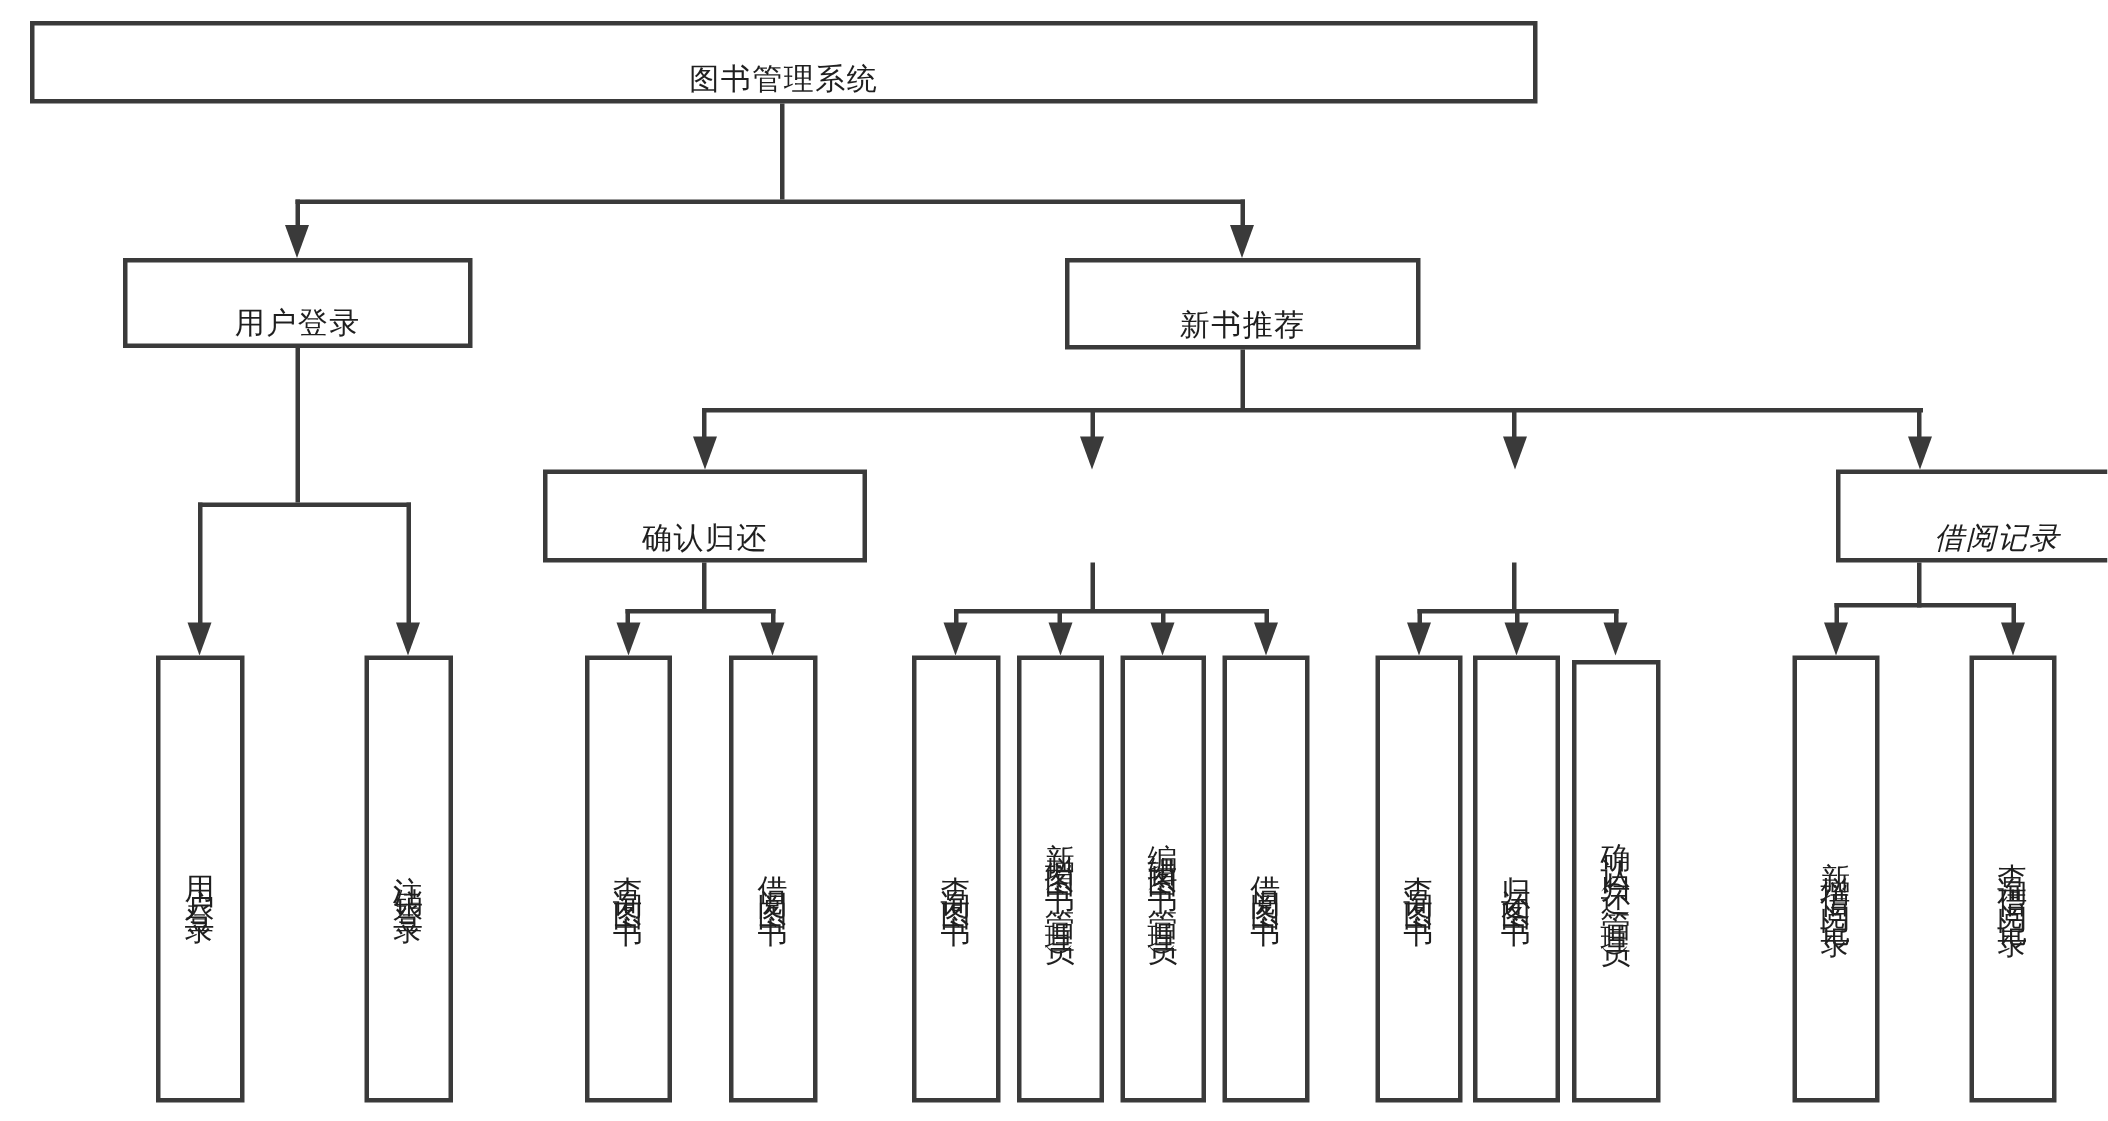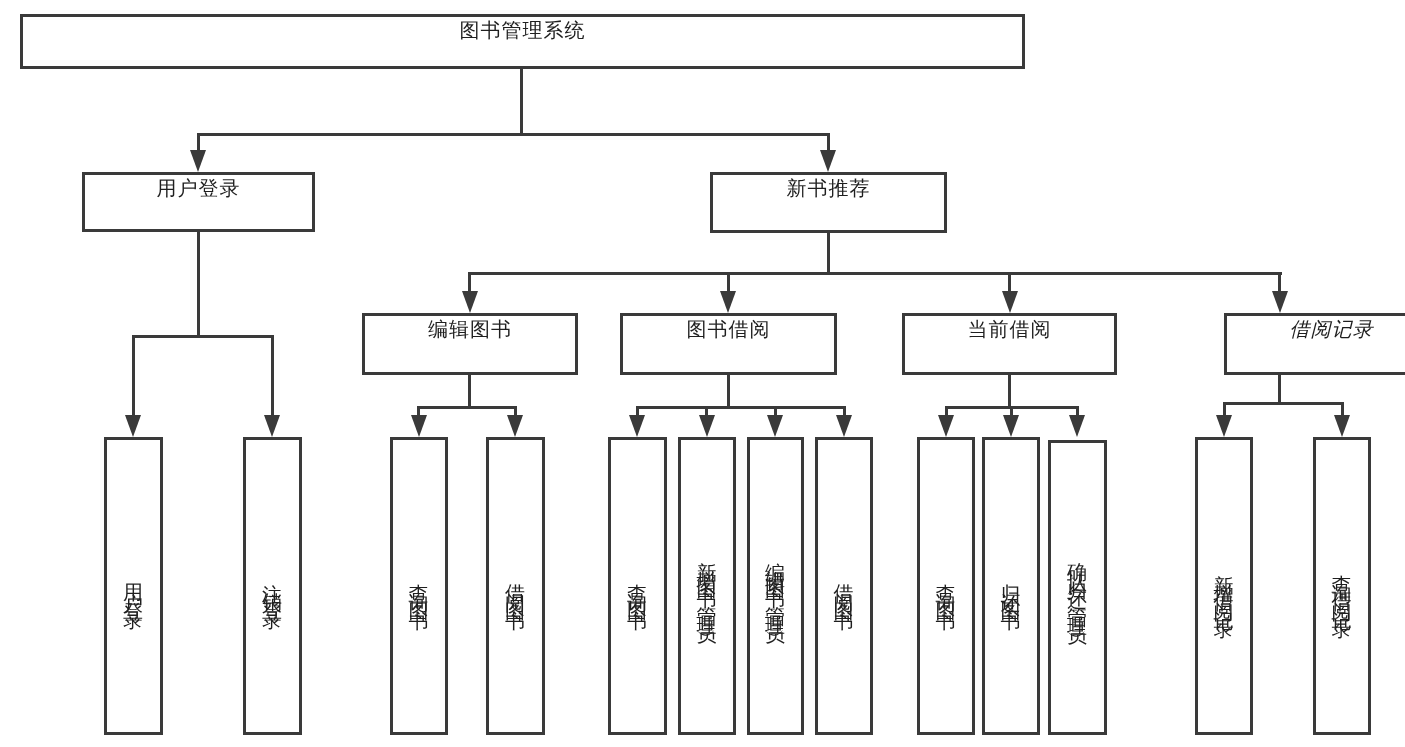--- a/index.html
+++ b/index.html
@@ -2,21 +2,21 @@
 <html><head>
 <meta charset="utf-8">
 <style>
   html,body{margin:0;padding:0;background:#ffffff;}
   #stage{
     position:relative;width:1405px;height:747px;background:#ffffff;overflow:hidden;
     font-family:"DejaVu Sans","Liberation Sans",sans-serif;color:#1f1f1f;
   }
   .hbox{
     position:absolute;box-sizing:border-box;border:3px solid #3a3a3a;background:#ffffff;
-    display:flex;align-items:flex-start;justify-content:center;
+    display:flex;align-items:flex-end;justify-content:center;
     font-size:20px;letter-spacing:1px;white-space:nowrap;
   }
   .vbox{
     position:absolute;box-sizing:border-box;border:3px solid #3a3a3a;background:#ffffff;
     display:flex;align-items:center;justify-content:center;
   }
   .vbox .vtext{
     writing-mode:vertical-rl;font-size:20px;letter-spacing:9px;line-height:1;
   }
   .line{position:absolute;background:#3a3a3a;}
@@ -65,27 +65,21 @@
   <div class="line" style="left:468px;top:272px;width:3px;height:21px;"></div>
   <div class="arrow" style="left:462px;top:291px;"></div>
   <div class="line" style="left:727px;top:272px;width:3px;height:21px;"></div>
   <div class="arrow" style="left:720px;top:291px;"></div>
   <div class="line" style="left:1008px;top:272px;width:3px;height:21px;"></div>
   <div class="arrow" style="left:1002px;top:291px;"></div>
   <div class="line" style="left:1278px;top:272px;width:3px;height:21px;"></div>
   <div class="arrow" style="left:1272px;top:291px;"></div>
 
   <div class="hbox" style="left:362px;top:313px;width:216px;height:62px;">
-    <span>编辑图书</span>
-  </div>
-  <div class="hbox" style="left:620px;top:313px;width:217px;height:62px;">
-    <span>图书借阅</span>
-  </div>
-  <div class="hbox" style="left:902px;top:313px;width:215px;height:62px;">
-    <span>当前借阅</span>
+    <span>确认归还</span>
   </div>
   <div class="hbox" style="left:1224px;top:313px;width:215px;height:62px;font-style:italic;">
     <span>借阅记录</span>
   </div>
 
   <div class="line" style="left:468px;top:375px;width:3px;height:31px;"></div>
   <div class="line" style="left:417px;top:406px;width:100px;height:3px;"></div>
   <div class="line" style="left:417px;top:406px;width:3px;height:11px;"></div>
   <div class="arrow" style="left:411px;top:415px;"></div>
   <div class="line" style="left:514px;top:406px;width:3px;height:11px;"></div>

